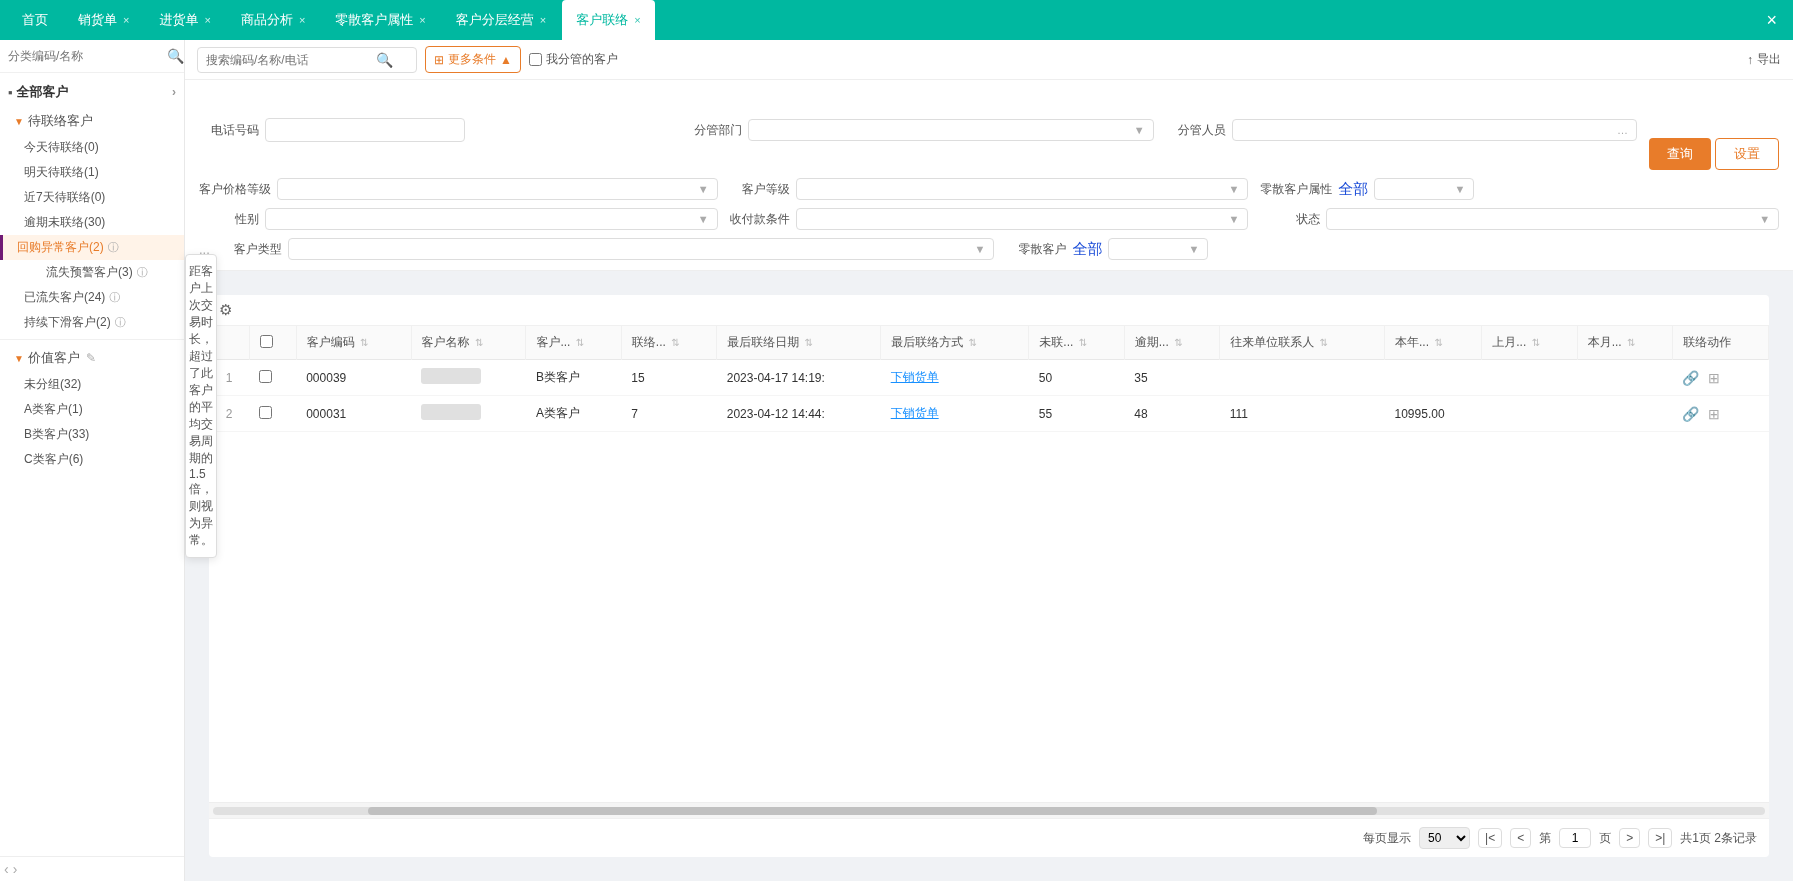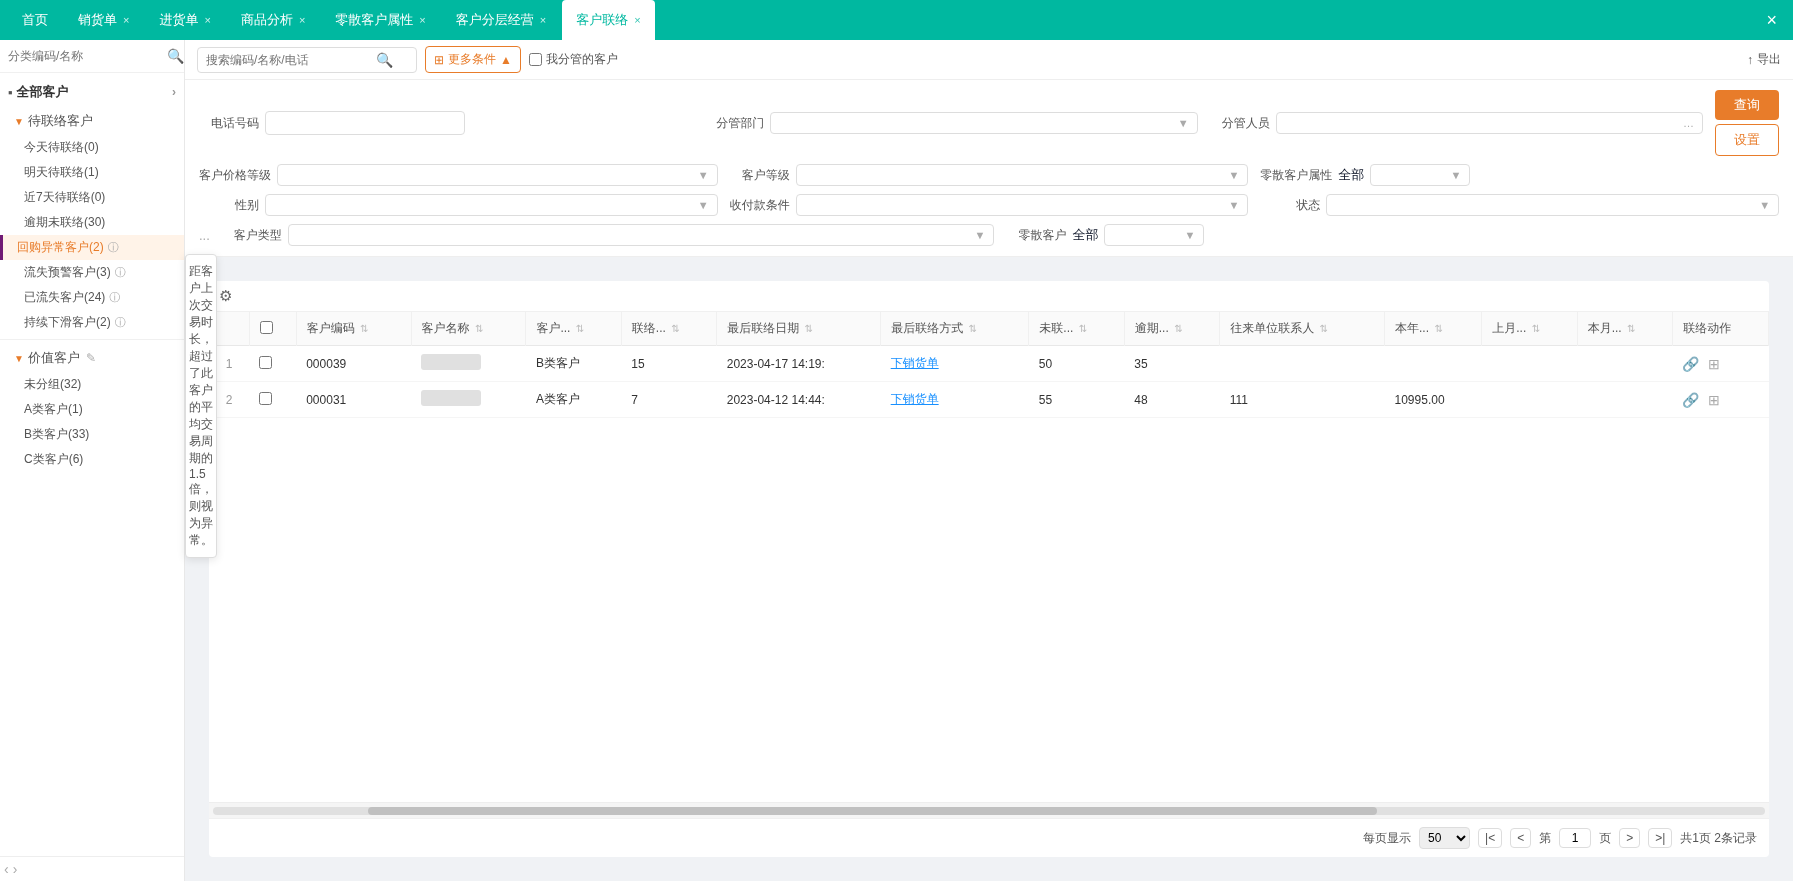--- a/index.html
+++ b/index.html
@@ -274,22 +274,22 @@
       background: #fff;
       color: #e87c2a;
       border: 1px solid #e87c2a;
       border-radius: 4px;
       padding: 6px 18px;
       font-size: 13px;
       cursor: pointer;
     }
     .filter-dots { color: #aaa; cursor: pointer; }
     .filter-inline-label {
-      font-size: 13px;
-      color: #0f172a;
+      font-size: 15px;
+      color: #1d4ed8;
       white-space: nowrap;
       text-align: center;
     }
 
     
     .table-area {
       flex: 1;
       background: #fff;
       margin: 24px;
       border-radius: 4px;
@@ -484,21 +484,21 @@
       </div>
       <div class="sidebar-item">
         <span>逾期未联络(30)</span>
       </div>
 
       <div class="sidebar-item active" style="padding-left:14px; display:flex; align-items:center; gap:4px;">
         <span>回购异常客户(2)</span>
         <span style="font-size:11px; color:#aaa;">ⓘ</span>
       </div>
 
-      <div class="sidebar-item" style="display:flex; align-items:center; gap:4px;">
+      <div class="sidebar-item" style="display:flex; align-items:center; gap:4px;margin-left:22px;">
         <span>流失预警客户(3)</span>
         <span style="font-size:11px; color:#aaa;">ⓘ</span>
       </div>
       <div class="sidebar-item" style="display:flex; align-items:center; gap:4px;">
         <span>已流失客户(24)</span>
         <span style="font-size:11px; color:#aaa;">ⓘ</span>
       </div>
       <div class="sidebar-item" style="display:flex; align-items:center; gap:4px;">
         <span>持续下滑客户(2)</span>
         <span style="font-size:11px; color:#aaa;">ⓘ</span>
@@ -570,21 +570,21 @@
               <span class="arrow">▼</span>
           </div>
         </div>
         <div class="filter-field">
           <span class="filter-label">分管人员</span>
           <div class="filter-select" style="min-width:200px;">
             <span></span>
               <span class="arrow">…</span>
           </div>
         </div>
-        <div style="display:flex; flex-direction:column; gap:4px;">
+        <div style="display:flex; flex-direction:row; gap:4px;margin-top:48px;">
           <button class="btn-query">查询</button>
           <button class="btn-set">设置</button>
         </div>
       </div>
 
       <div class="filter-row">
         <div class="filter-field">
           <span class="filter-label">客户价格等级</span>
           <div class="filter-select">
             <span></span>

